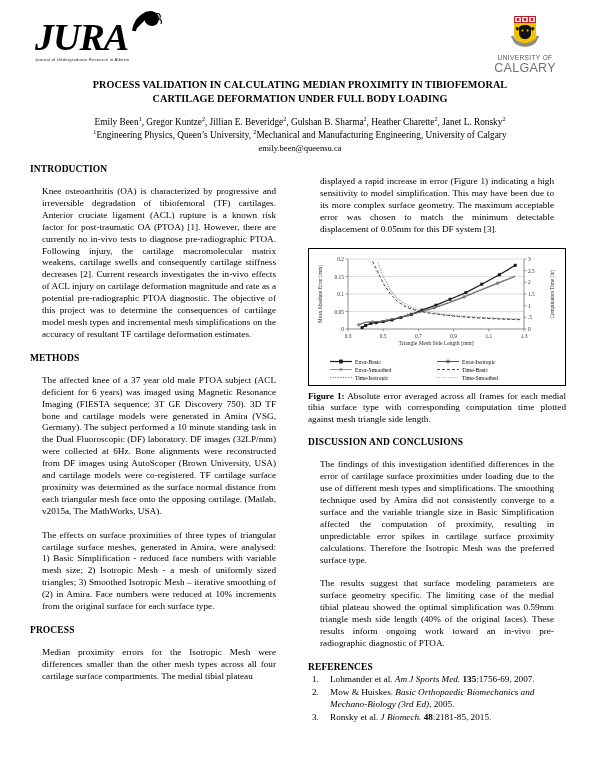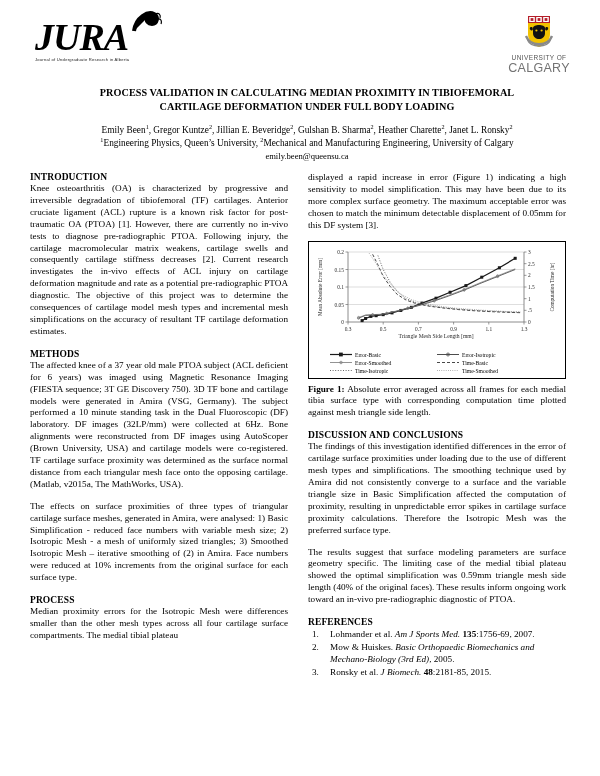--- a/index.html
+++ b/index.html
@@ -13,21 +13,21 @@
     font-family: "Liberation Serif", "DejaVu Serif", serif;
     color: #000000;
     overflow: hidden;
     position: relative;
   }
 
   .page {
     width: 600px;
     height: 776px;
     box-sizing: border-box;
-    padding: 12px 16px 0 30px;
+    padding: 12px 30px 0 30px;
     position: relative;
   }
 
   
   .masthead {
     height: 66px;
     position: relative;
   }
   .jura-logo {
     position: absolute;
@@ -81,21 +81,21 @@
     font-family: "Liberation Sans", sans-serif;
     font-size: 12.5px;
     letter-spacing: 0.3px;
     color: #737373;
     line-height: 13px;
   }
 
   
   .title-block {
     text-align: center;
-    margin-top: 8px;
+    margin-top: 0;
   }
   .paper-title {
     font-weight: bold;
     font-size: 10.2px;
     line-height: 14px;
     letter-spacing: 0.05px;
   }
   .authors {
     font-size: 9.3px;
     line-height: 13px;
@@ -122,21 +122,21 @@
     flex: 0 0 258px;
   }
   h2.sec {
     font-weight: bold;
     font-size: 9.5px;
     margin: 0 0 1px 0;
     letter-spacing: 0.1px;
   }
   h2.sec.spaced { margin-top: 11px; }
   p.body {
-    margin: 0;
+    margin: 12px;
     font-size: 9.2px;
     line-height: 11.9px;
     text-align: justify;
     text-justify: inter-word;
     hyphens: none;
   }
   p.body + p.body { margin-top: 10px; }
 
   
   .figure-box {

